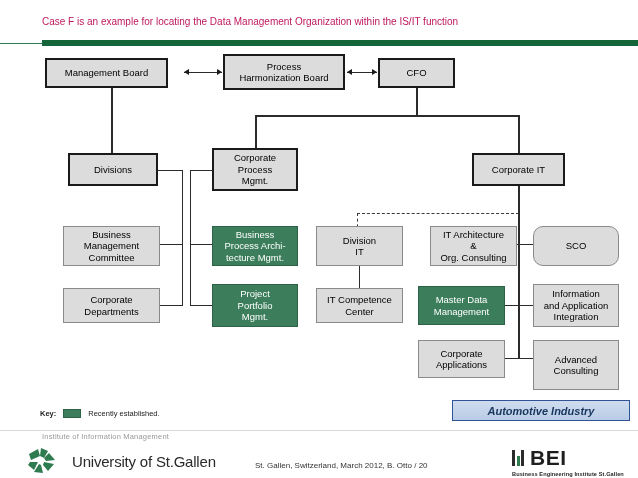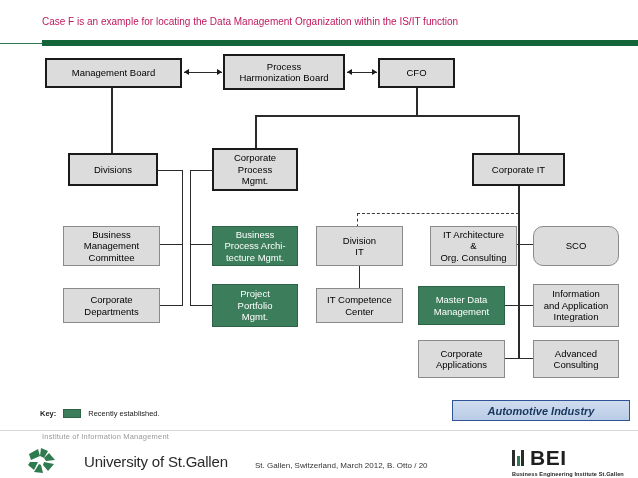--- a/index.html
+++ b/index.html
@@ -57,21 +57,21 @@
     background:linear-gradient(#cfdcef,#b9cce6);
     border:1px solid #2f5596;
     display:flex;align-items:center;justify-content:center;
     color:#17365d;font-weight:bold;font-style:italic;font-size:11px;
   }
 
   
   .foot-rule{position:absolute;left:0;top:430px;width:638px;height:1px;background:#d8d8d8;}
   .inst{position:absolute;left:42px;top:432px;font-size:7.5px;color:#9a9a9a;letter-spacing:.2px;}
 
-  .unisg{position:absolute;left:28px;top:448px;display:flex;align-items:center;gap:22px;}
+  .unisg{position:absolute;left:28px;top:448px;display:flex;align-items:center;gap:10px;}
   .unisg-name{font-size:15px;color:#2a2a2a;letter-spacing:-.2px;}
 
   .credit{position:absolute;left:255px;top:461px;font-size:8px;color:#333;text-align:right;}
 
   .bei{position:absolute;left:512px;top:446px;}
   .bei-row{display:flex;align-items:center;gap:6px;}
   .bei-mark{display:flex;align-items:flex-end;gap:1.5px;height:16px;}
   .bei-mark i{display:block;width:3px;background:#2b2b2b;}
   .bei-word{font-size:21px;font-weight:bold;color:#1f1f1f;letter-spacing:.5px;text-align:right;}
   .bei-sub{font-size:5.6px;font-weight:bold;color:#1f1f1f;margin-top:1px;letter-spacing:.1px;}
@@ -80,21 +80,21 @@
 <body>
 
 <div class="slide">
 
   <div class="title">Case F is an example for locating the Data Management Organization within the IS/IT function</div>
   <div class="rule-thin"></div>
   <div class="rule-bold"></div>
 
   <div class="diagram">
 
-    <div class="box strong" style="left:45px;top:10px;width:137px;height:30px;">
+    <div class="box strong" style="left:45px;top:10px;width:123px;height:30px;">
       <span>Management Board</span>
     </div>
 
     <div class="box strong" style="left:223px;top:6px;width:122px;height:36px;flex-direction:column;">
       <span>Process</span>
       <span>Harmonization Board</span>
     </div>
 
     <div class="box strong" style="left:378px;top:10px;width:77px;height:30px;">
       <span>CFO</span>
@@ -201,21 +201,21 @@
       <span>Information</span>
       <span>and Application</span>
       <span>Integration</span>
     </div>
 
     <div class="box" style="left:418px;top:292px;width:87px;height:38px;flex-direction:column;">
       <span>Corporate</span>
       <span>Applications</span>
     </div>
 
-    <div class="box" style="left:533px;top:292px;width:86px;height:38px;flex-direction:column;">
+    <div class="box" style="left:533px;top:292px;width:86px;height:50px;flex-direction:column;">
       <span>Advanced</span>
       <span>Consulting</span>
     </div>
 
   </div>
 
   <div class="key-wrap">
     <span class="key-label">Key:</span>
     <span class="key-swatch"></span>
     <span class="key-text">Recently established.</span>

